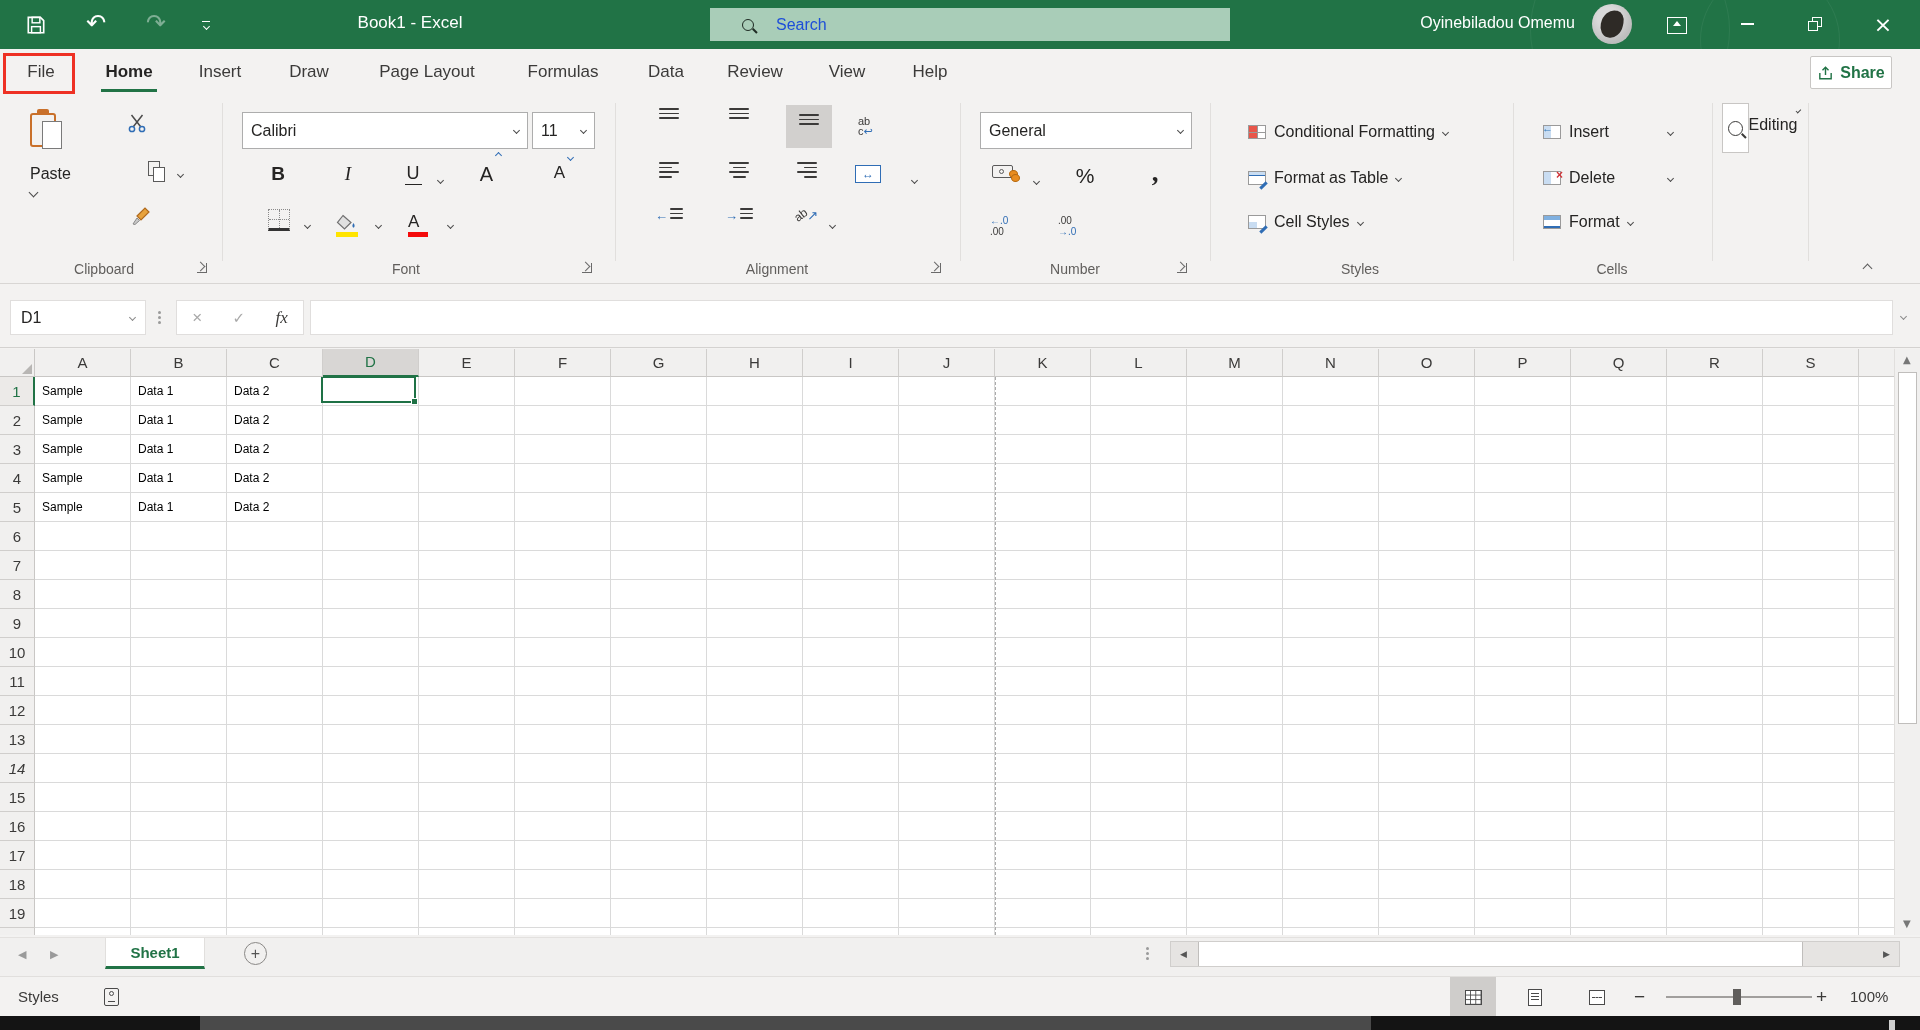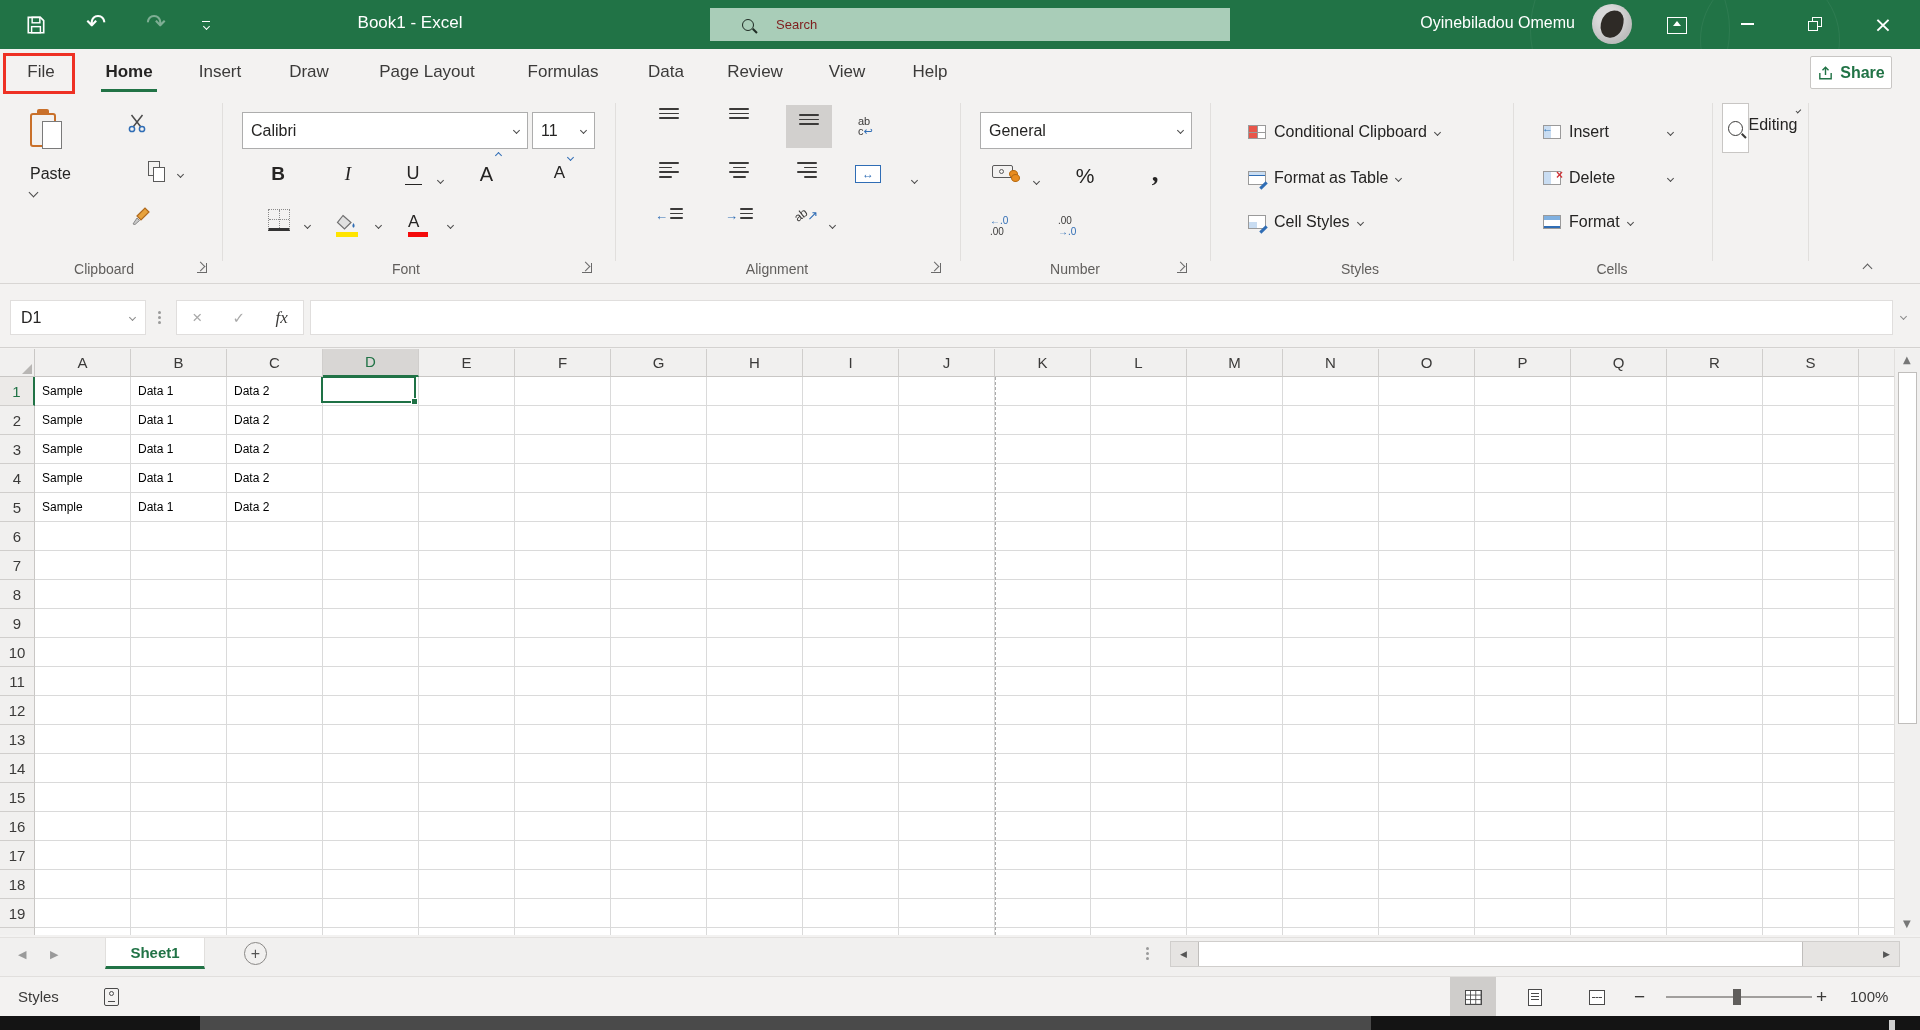--- a/index.html
+++ b/index.html
@@ -113,21 +113,21 @@
     </div>
     <div class="abs tb-btn" style="left:196px;top:15px;width:20px;height:20px;flex-direction:column;gap:2px">
       <i style="width:8px;height:1.5px;background:#fff"></i>
       <span class="chev sm" style="border-color:#fff"></span>
     </div>
 
     <div class="abs" style="left:340px;top:13px;width:140px;text-align:center;color:#fff;font-size:17px">Book1 - Excel</div>
 
     <div id="searchbox" class="abs" style="left:710px;top:8px;width:520px;height:33px">
       <span class="mag dark" style="width:12px;height:12px;margin-left:32px"></span>
-      <span style="margin-left:22px;font-size:13px;color:#7f1d1d">Search</span>
+      <span style="margin-left:22px;font-size:16px;color:#1d4ed8">Search</span>
     </div>
 
     <div class="abs" style="left:1385px;top:14px;width:190px;text-align:right;color:#fff;font-size:16px">Oyinebiladou Omemu</div>
     <div id="avatar" class="abs" style="left:1592px;top:4px;width:40px;height:40px">
         <i></i>
       </div>
 
     <div class="abs tb-btn" style="left:1664px;top:13px;width:26px;height:24px">
       <span class="winbox" style="width:20px;height:17px;position:relative;display:block">
         <i style="position:absolute;left:5px;top:3px;border-left:4px solid transparent;border-right:4px solid transparent;border-bottom:5px solid #fff"></i>
@@ -360,21 +360,21 @@
     <span class="grplabel" style="left:1025px;width:100px">Number</span>
     <span class="launcher" style="left:1177px"></span>
 
     <div class="menu-row" style="left:1248px;top:22px;height:30px">
       <span class="gicon">
         <em style="left:0;top:0;width:8px;height:6px;background:#e8564a"></em>
         <em style="left:0;bottom:0;width:8px;height:6px;background:#e8564a"></em>
         <i style="position:absolute;left:8px;top:0;bottom:0;border-left:1px solid #9a9a9a"></i>
         <i style="position:absolute;top:6px;left:0;right:0;border-top:1px solid #9a9a9a"></i>
       </span>
-      <span>Conditional Clipboard</span>
+      <span>Conditional Formatting</span>
       <span class="chev sm"></span>
     </div>
     <div class="menu-row" style="left:1248px;top:68px;height:30px">
       <span class="gicon">
         <em style="left:0;top:0;right:0;height:4px;background:#c9ddf2;border-bottom:1px solid #2f6db5"></em>
         <i style="position:absolute;right:-3px;bottom:-3px;width:9px;height:3px;background:#2f6db5;transform:rotate(-45deg)"></i>
       </span>
       <span>Format as Table</span>
       <span class="chev sm"></span>
     </div>
@@ -476,21 +476,21 @@
       <div class="rowh" style="top: 87px; height: 29px; line-height: 29px;">4</div>
       <div class="rowh" style="top: 116px; height: 29px; line-height: 29px;">5</div>
       <div class="rowh" style="top: 145px; height: 29px; line-height: 29px;">6</div>
       <div class="rowh" style="top: 174px; height: 29px; line-height: 29px;">7</div>
       <div class="rowh" style="top: 203px; height: 29px; line-height: 29px;">8</div>
       <div class="rowh" style="top: 232px; height: 29px; line-height: 29px;">9</div>
       <div class="rowh" style="top: 261px; height: 29px; line-height: 29px;">10</div>
       <div class="rowh" style="top: 290px; height: 29px; line-height: 29px;">11</div>
       <div class="rowh" style="top: 319px; height: 29px; line-height: 29px;">12</div>
       <div class="rowh" style="top: 348px; height: 29px; line-height: 29px;">13</div>
-      <div class="rowh" style="top: 377px; height: 29px; line-height: 29px;">14</div>
+      <div class="rowh" style="top: 377px; height: 29px; line-height: 29px; font-style: italic;">14</div>
       <div class="rowh" style="top: 406px; height: 29px; line-height: 29px;">15</div>
       <div class="rowh" style="top: 435px; height: 29px; line-height: 29px;">16</div>
       <div class="rowh" style="top: 464px; height: 29px; line-height: 29px;">17</div>
       <div class="rowh" style="top: 493px; height: 29px; line-height: 29px;">18</div>
       <div class="rowh" style="top: 522px; height: 29px; line-height: 29px;">19</div>
       <div class="rowh" style="top: 551px; height: 29px; line-height: 29px;">20</div>
     </div>
   <div id="cells" class="abs" style="left:35px;top:377px;width:1859px;height:558px;overflow:hidden">
     <div id="pagebreak" style="left:960px;top:0;height:558px"></div>
     <div id="selbox" style="left: 286px; top: -1px; width: 95px; height: 27px;">

